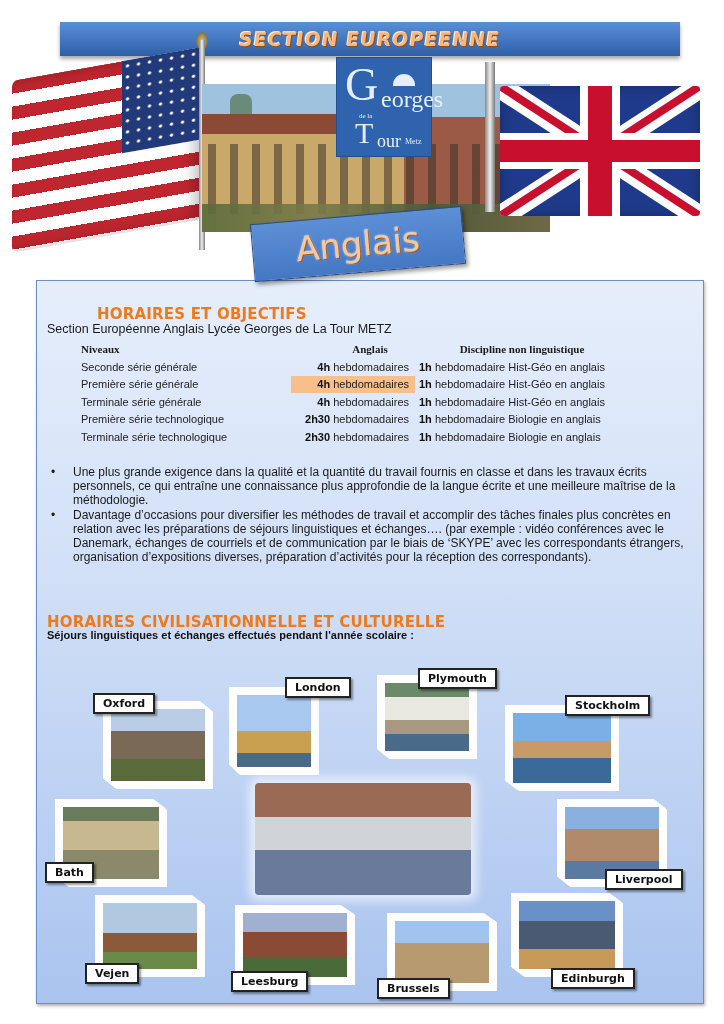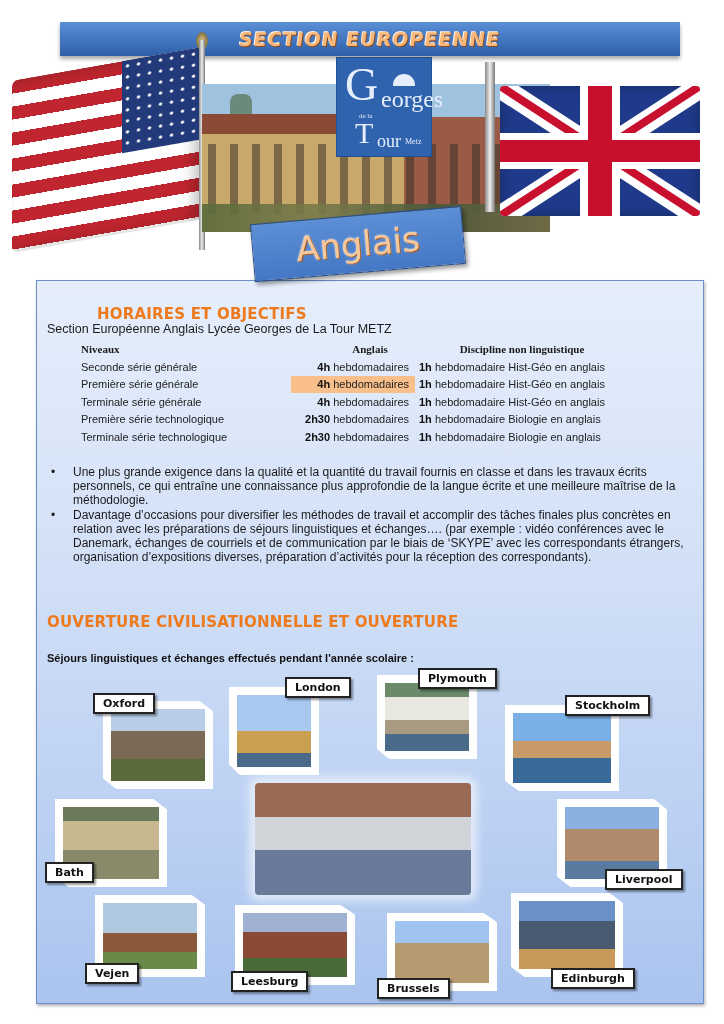--- a/index.html
+++ b/index.html
@@ -119,21 +119,21 @@
   table.hours th.c-ang { text-align: center; padding-left: 40px; }
   table.hours .c-dnl { width: 210px; padding-left: 4px; }
   table.hours th.c-dnl { text-align: center; }
   table.hours td.hl { background: #f8bf8a; }
   b.num { font-weight: bold; color: #111; margin-top: 20px; }
 
   ul.bullets { position: absolute; left: 14px; top: 184px; width: 640px; list-style: none; font-size: 12px; line-height: 14.2px; color: #1a1a1a; }
   ul.bullets li { position: relative; padding-left: 22px; margin-bottom: 0; }
   ul.bullets li::before { content: "\2022"; position: absolute; left: 0; top: 0; font-size: 12px; }
 
-  .sejours { position: absolute; left: 10px; top: 371px; font-size: 11px; font-weight: bold; color: #111; }
+  .sejours { position: absolute; left: 10px; top: 348px; font-size: 11px; font-weight: bold; color: #111; }
 
   
   .card {
     position: absolute; background: #fff; box-shadow: 2px 3px 4px rgba(0,0,0,0.35);
     clip-path: polygon(0 0, 88% 0, 100% 12%, 100% 100%, 12% 100%, 0 88%);
   }
   .card .img { position: absolute; left: 8px; top: 8px; right: 8px; bottom: 8px; }
   .tag {
     position: absolute; background: #fff; border: 2px solid #222;
     box-shadow: 2px 2px 2px rgba(0,0,0,0.4);
@@ -240,21 +240,21 @@
         <td class="c-dnl"><b class="num">1h</b><span> hebdomadaire Biologie en anglais</span></td>
       </tr>
     </tbody>
   </table>
 
   <ul class="bullets">
     <li>Une plus grande exigence dans la qualité et la quantité du travail fournis en classe et dans les travaux écrits personnels, ce qui entraîne une connaissance plus approfondie de la langue écrite et une meilleure maîtrise de la méthodologie.</li>
     <li>Davantage d’occasions pour diversifier les méthodes de travail et accomplir des tâches finales plus concrètes en relation avec les préparations de séjours linguistiques et échanges…. (par exemple : vidéo conférences avec le Danemark, échanges de courriels et de communication par le biais de ‘SKYPE’ avec les correspondants étrangers, organisation d’expositions diverses, préparation d’activités pour la réception des correspondants).</li>
   </ul>
 
-  <div class="h-orange" style="left:10px; top:332px;">OUVERTURE CIVILISATIONNELLE ET OUVERTURE</div>
+  <div class="h-orange" style="left:10px; top:332px;">HORAIRES CIVILISATIONNELLE ET CULTURELLE</div>
   <div class="sejours">Séjours linguistiques et échanges effectués pendant l'année scolaire :</div>
 
   <div class="card" style="left:66px; top:420px; width:110px; height:88px;">
       <div class="img img-oxford"></div>
     </div>
   <div class="tag" style="left:56px; top:412px;">Oxford</div>
 
   <div class="card" style="left:192px; top:406px; width:90px; height:88px;">
       <div class="img img-london"></div>
     </div>

